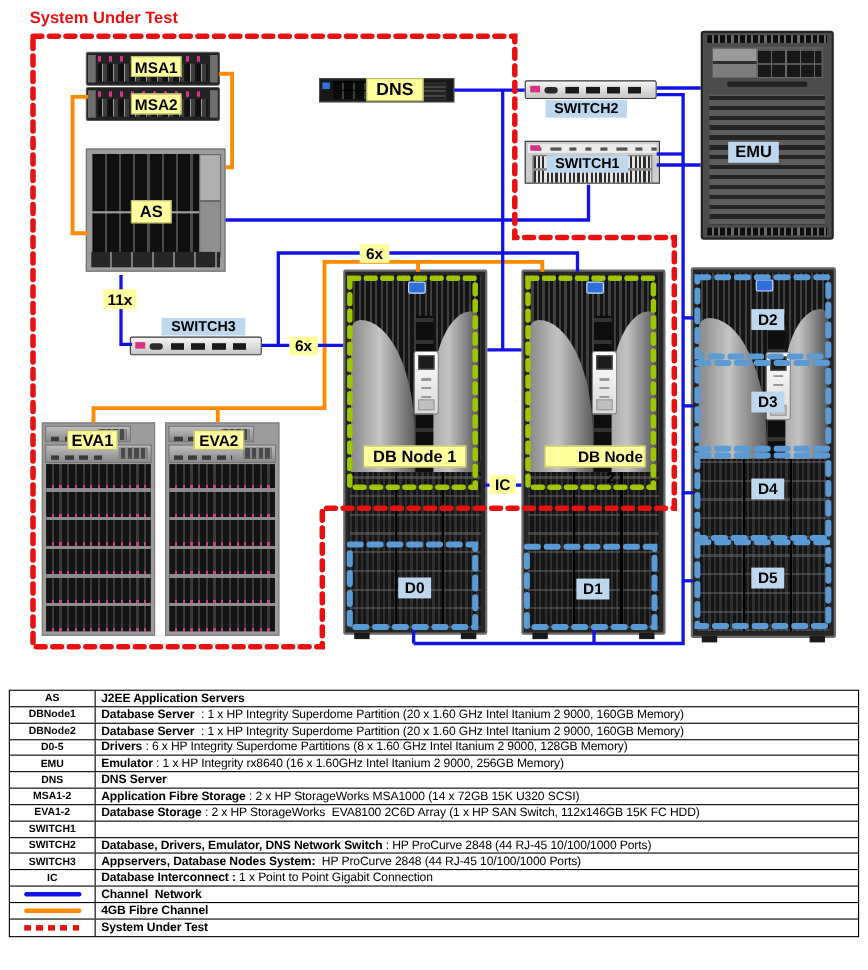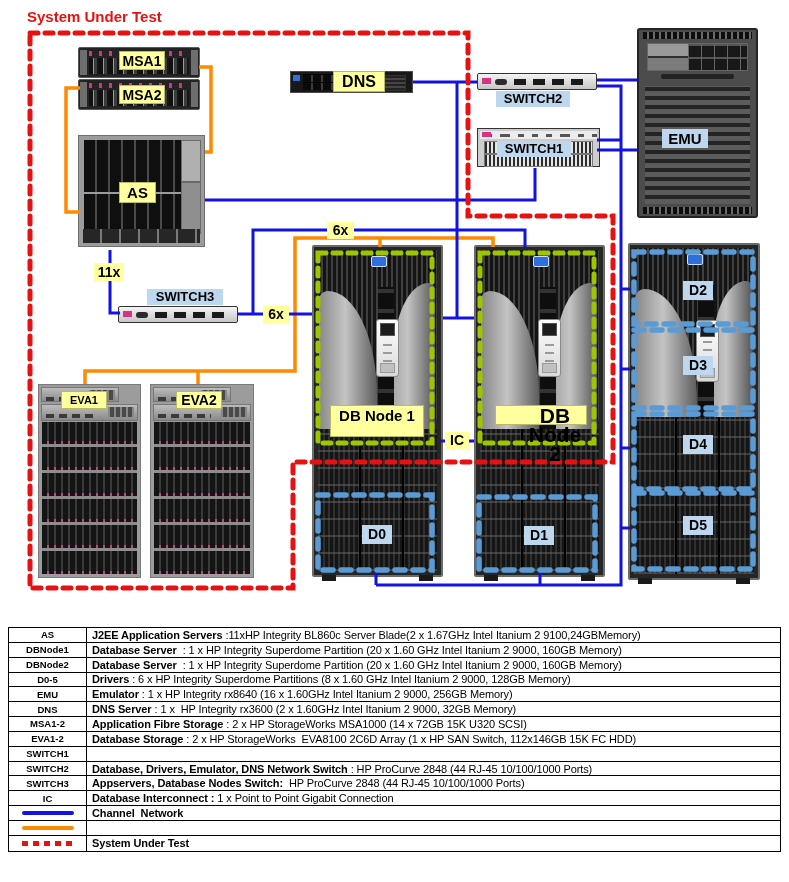--- a/index.html
+++ b/index.html
@@ -318,95 +318,96 @@
   </svg>
 
   <div class="ylab" style="left:119px;top:51px;width:46px;height:19px;font-size:14px;line-height:18px;">MSA1</div>
   <div class="ylab" style="left:119px;top:85px;width:46px;height:19px;font-size:14px;line-height:18px;">MSA2</div>
   <div class="ylab" style="left:119px;top:182px;width:37px;height:21px;font-size:15px;line-height:20px;">AS</div>
   <div class="ylab" style="left:333px;top:71px;width:52px;height:21px;font-size:16px;line-height:20px;">DNS</div>
   <div class="blab" style="left:496px;top:91px;width:74px;height:16px;font-size:13px;line-height:16px;">SWITCH2</div>
   <div class="blab" style="left:497px;top:141px;width:74px;height:16px;font-size:13px;line-height:16px;">SWITCH1</div>
   <div class="blab" style="left:662px;top:129px;width:46px;height:19px;font-size:15px;line-height:19px;">EMU</div>
   <div class="blab" style="left:147px;top:289px;width:76px;height:16px;font-size:13px;line-height:16px;">SWITCH3</div>
-  <div class="ylab" style="left:61px;top:391px;width:46px;height:18px;font-size:11px;line-height:17px;">EVA1</div>
+  <div class="ylab" style="left:61px;top:391px;width:46px;height:18px;font-size:15px;line-height:17px;">EVA1</div>
   <div class="ylab" style="left:176px;top:391px;width:46px;height:18px;font-size:14px;line-height:17px;">EVA2</div>
-  <div class="ylab" style="left:330px;top:405px;width:94px;height:32px;font-size:15px;line-height:19px;">DB Node 1</div>
-  <div class="ylab" style="left:495px;top:405px;width:92px;height:20px;font-size:21px;line-height:19px;padding-left:28px;">DB Node 2</div>
+  <div class="ylab" style="left:330px;top:405px;width:94px;height:20px;font-size:15px;line-height:19px;">DB Node 1</div>
+  <div class="ylab" style="left:495px;top:405px;width:92px;height:20px;font-size:14px;line-height:19px;padding-left:28px;">DB Node 2</div>
 
   <div class="ylab mini" style="left:94px;top:263px;width:30px;height:18px;font-size:14px;line-height:18px;">11x</div>
   <div class="ylab mini" style="left:327px;top:222px;width:27px;height:17px;font-size:14px;line-height:17px;">6x</div>
   <div class="ylab mini" style="left:263px;top:306px;width:26px;height:17px;font-size:14px;line-height:17px;">6x</div>
   <div class="ylab mini" style="left:445px;top:432px;width:24px;height:17px;font-size:14px;line-height:17px;">IC</div>
 
   <div class="blab" style="left:362px;top:525px;width:30px;height:19px;font-size:14px;line-height:19px;">D0</div>
   <div class="blab" style="left:524px;top:526px;width:30px;height:19px;font-size:14px;line-height:19px;">D1</div>
   <div class="blab" style="left:683px;top:281px;width:30px;height:19px;font-size:14px;line-height:19px;">D2</div>
   <div class="blab" style="left:683px;top:356px;width:30px;height:19px;font-size:14px;line-height:19px;">D3</div>
   <div class="blab" style="left:683px;top:435px;width:30px;height:19px;font-size:14px;line-height:19px;">D4</div>
   <div class="blab" style="left:683px;top:516px;width:30px;height:19px;font-size:14px;line-height:19px;">D5</div>
 
   <div class="ltable">
     <div class="lrow">
         <div class="c1">AS</div>
-        <div class="c2"><b>J2EE Application Servers</b><span> :11xHP Integrity BL860c Server Blade(2 x 1.67GHz Intel Itanium 2 9100,24GBMemory)</span></div>
+        <div class="c2"><b>J2EE Application Servers</b></div>
       </div>
     <div class="lrow">
         <div class="c1">DBNode1</div>
         <div class="c2"><b>Database Server</b><span>  : 1 x HP Integrity Superdome Partition (20 x 1.60 GHz Intel Itanium 2 9000, 160GB Memory)</span></div>
       </div>
     <div class="lrow">
         <div class="c1">DBNode2</div>
         <div class="c2"><b>Database Server</b><span>  : 1 x HP Integrity Superdome Partition (20 x 1.60 GHz Intel Itanium 2 9000, 160GB Memory)</span></div>
       </div>
     <div class="lrow">
         <div class="c1">D0-5</div>
         <div class="c2"><b>Drivers</b><span> : 6 x HP Integrity Superdome Partitions (8 x 1.60 GHz Intel Itanium 2 9000, 128GB Memory)</span></div>
       </div>
     <div class="lrow">
         <div class="c1">EMU</div>
         <div class="c2"><b>Emulator</b><span> : 1 x HP Integrity rx8640 (16 x 1.60GHz Intel Itanium 2 9000, 256GB Memory)</span></div>
       </div>
     <div class="lrow">
         <div class="c1">DNS</div>
-        <div class="c2"><b>DNS Server</b><span> : 1 x  HP Integrity rx3600 (2 x 1.60GHz Intel Itanium 2 9000, 32GB Memory)</span></div>
+        <div class="c2"><b>DNS Server</b></div>
       </div>
     <div class="lrow">
         <div class="c1">MSA1-2</div>
         <div class="c2"><b>Application Fibre Storage</b><span> : 2 x HP StorageWorks MSA1000 (14 x 72GB 15K U320 SCSI)</span></div>
       </div>
     <div class="lrow">
         <div class="c1">EVA1-2</div>
         <div class="c2"><b>Database Storage</b><span> : 2 x HP StorageWorks  EVA8100 2C6D Array (1 x HP SAN Switch, 112x146GB 15K FC HDD)</span></div>
       </div>
     <div class="lrow">
         <div class="c1">SWITCH1</div>
       </div>
     <div class="lrow">
         <div class="c1">SWITCH2</div>
         <div class="c2"><b>Database, Drivers, Emulator, DNS Network Switch</b><span> : HP ProCurve 2848 (44 RJ-45 10/100/1000 Ports)</span></div>
       </div>
     <div class="lrow">
         <div class="c1">SWITCH3</div>
-        <div class="c2"><b>Appservers, Database Nodes Switch:</b><span>  HP ProCurve 2848 (44 RJ-45 10/100/1000 Ports)</span></div>
+        <div class="c2"><b>Appservers, Database Nodes System:</b><span>  HP ProCurve 2848 (44 RJ-45 10/100/1000 Ports)</span></div>
       </div>
     <div class="lrow">
         <div class="c1">IC</div>
         <div class="c2"><b>Database Interconnect :</b><span> 1 x Point to Point Gigabit Connection</span></div>
       </div>
     <div class="lrow">
         <div class="c1">
           <div class="sw-line gb"></div>
         </div>
         <div class="c2"><b>Channel  Network</b></div>
       </div>
     <div class="lrow">
         <div class="c1">
           <div class="sw-line fc"></div>
         </div>
+        <div class="c2"><b>4GB Fibre Channel</b></div>
       </div>
     <div class="lrow">
         <div class="c1">
           <div class="sw-dots"></div>
         </div>
         <div class="c2"><b>System Under Test</b></div>
       </div>
   </div>
 
 </div>

